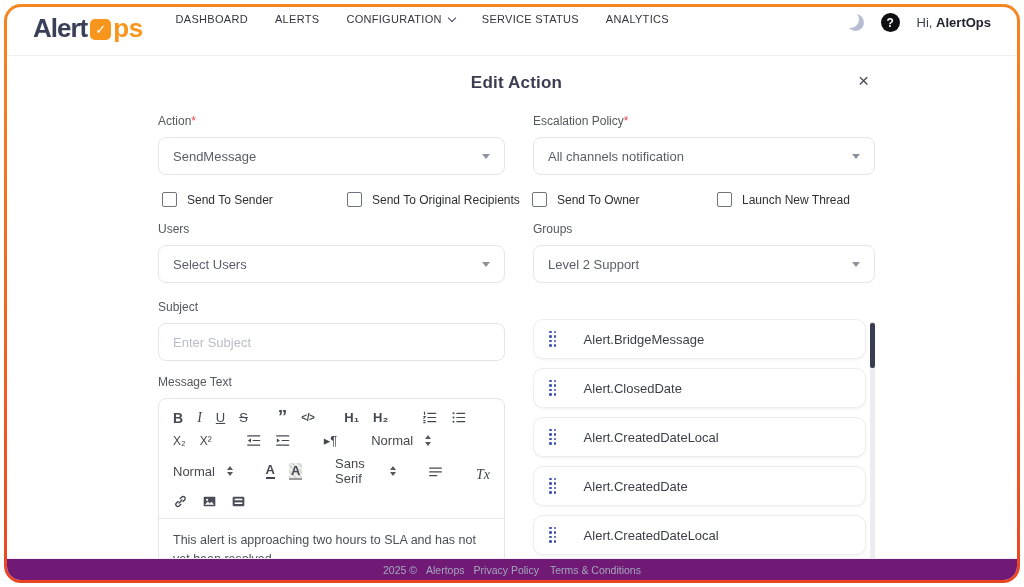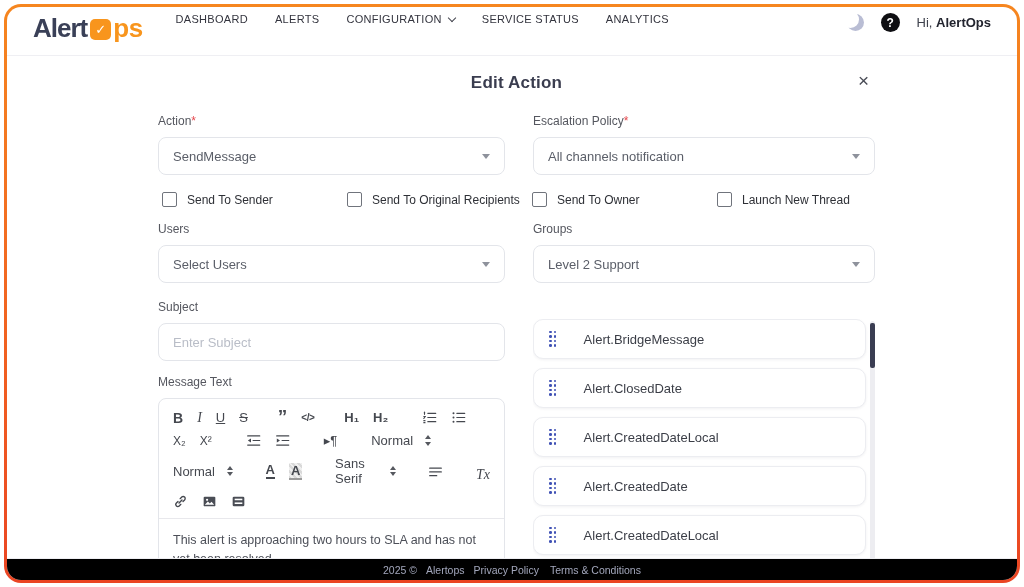--- a/index.html
+++ b/index.html
@@ -84,21 +84,21 @@
   .var-card { width:333px; height:40px; border:1px solid #ECEDF1; border-radius:10px; background:#fff;
               box-shadow:0 1px 3px rgba(25,25,50,0.06); display:flex; align-items:center; padding:0 15px;
               gap:27px; margin-bottom:9px; cursor:grab; }
   .handle { display:grid; grid-template-columns:repeat(2,3px); grid-auto-rows:3px; gap:1.6px; flex:0 0 auto; }
   .handle i { width:2.7px; height:2.7px; background:#3F51B5; border-radius:50%; }
   .var-label { font-size:13px; color:#3B3E47; font-weight:500; }
   .sb-track { position:absolute; right:0; top:2px; width:5px; height:248px; background:#EDEDF1; border-radius:3px; }
   .sb-thumb { position:absolute; right:0; top:4px; width:5px; height:45px; background:#3A3D52; border-radius:2px; cursor:pointer; }
 
   
-  .ftr { position:absolute; left:0; right:0; bottom:0; height:22px; background:#000000;
+  .ftr { position:absolute; left:0; right:0; bottom:0; height:22px; background:#701a75;
          border-top:1px solid #EEEEF2; display:flex; align-items:center; justify-content:center;
          gap:9px; font-size:10.5px; color:#A3A7BC; z-index:5; }
   .ftr a { color:#A3A7BC; text-decoration:none; cursor:pointer; }
 </style>
 </head>
 <body>
 
 <div class="frame">
   <div class="page">
 

